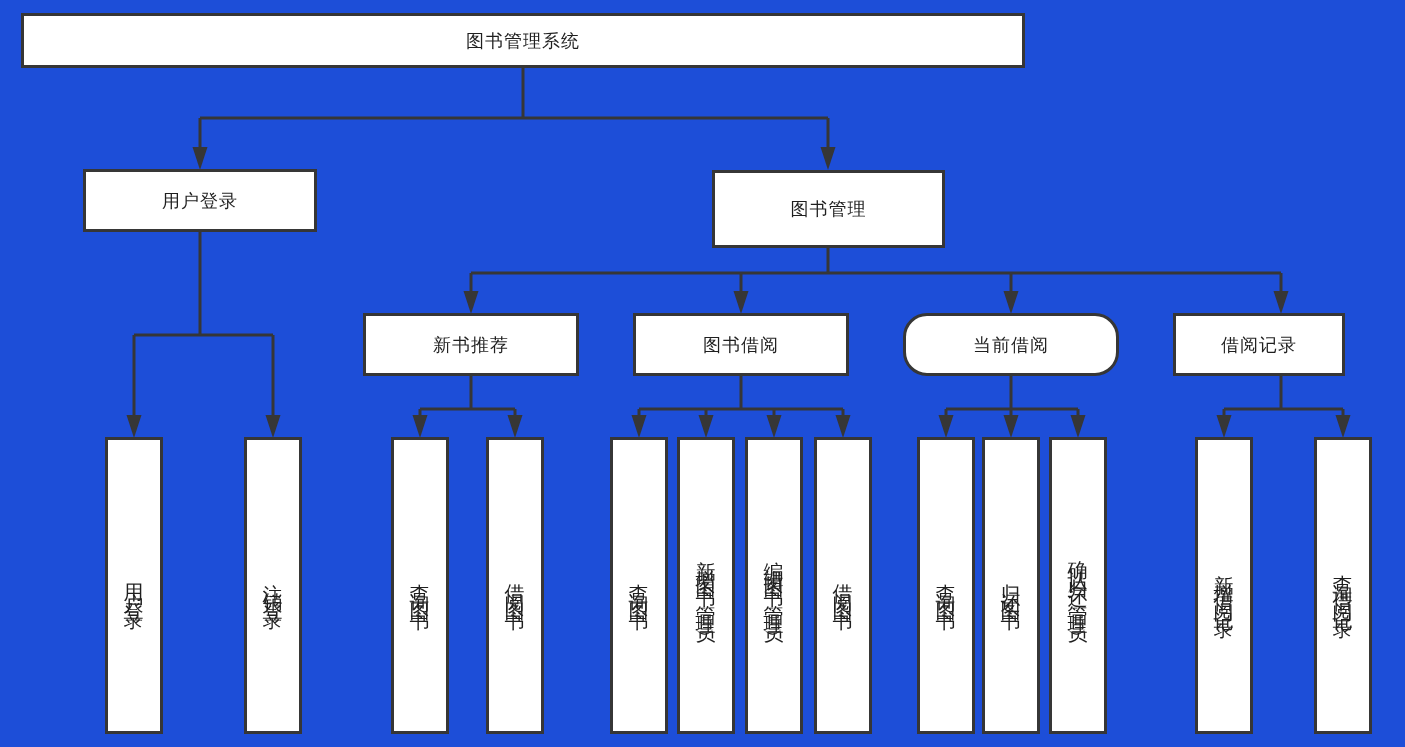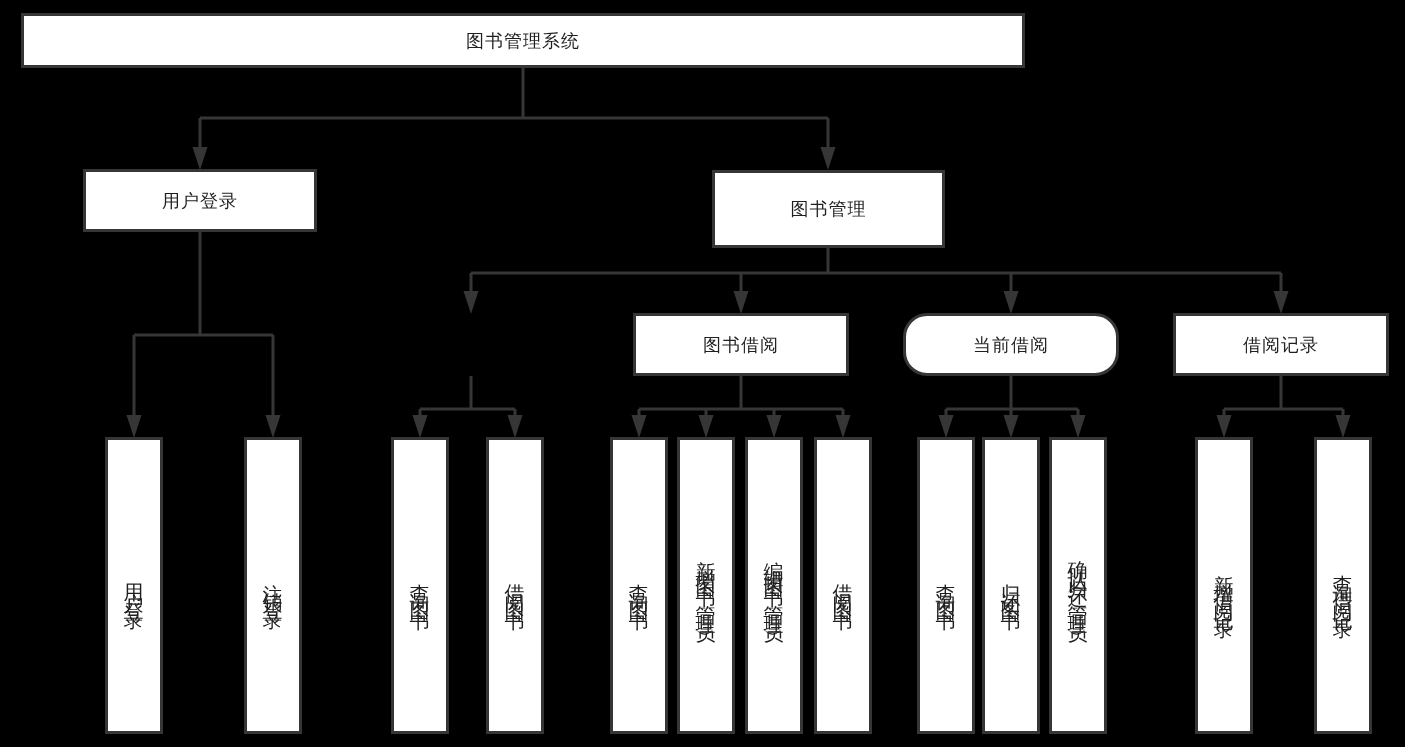--- a/index.html
+++ b/index.html
@@ -5,21 +5,21 @@
   html, body {
     margin: 0;
     padding: 0;
     background: #ffffff;
     font-family: "Liberation Sans", "DejaVu Sans", sans-serif;
   }
   .canvas {
     position: relative;
     width: 1405px;
     height: 747px;
-    background: #000000;
+    background: #1d4ed8;
     overflow: hidden;
   }
   .connectors {
     position: absolute;
     left: 0;
     top: 0;
     width: 1405px;
     height: 747px;
     z-index: 0;
   }
@@ -119,27 +119,30 @@
     <span class="hlabel">图书管理系统</span>
   </div>
 
   <div class="box" style="left:83px; top:169px; width:234px; height:63px;">
     <span class="hlabel">用户登录</span>
   </div>
   <div class="box" style="left:712px; top:170px; width:233px; height:78px;">
     <span class="hlabel">图书管理</span>
   </div>
 
+  <div class="box" style="left:363px; top:313px; width:216px; height:63px;">
+    <span class="hlabel">新书推荐</span>
+  </div>
   <div class="box" style="left:633px; top:313px; width:216px; height:63px;">
     <span class="hlabel">图书借阅</span>
   </div>
   <div class="box" style="left:903px; top:313px; width:216px; height:63px;border-radius:24px;">
     <span class="hlabel">当前借阅</span>
   </div>
-  <div class="box" style="left:1173px; top:313px; width:216px; height:63px;">
+  <div class="box" style="left:1173px; top:313px; width:172px; height:63px;">
     <span class="hlabel">借阅记录</span>
   </div>
 
   <div class="box vbox" style="left:105px;">
     <span class="vlabel">用户登录</span>
   </div>
   <div class="box vbox" style="left:244px;">
     <span class="vlabel">注销登录</span>
   </div>
 

